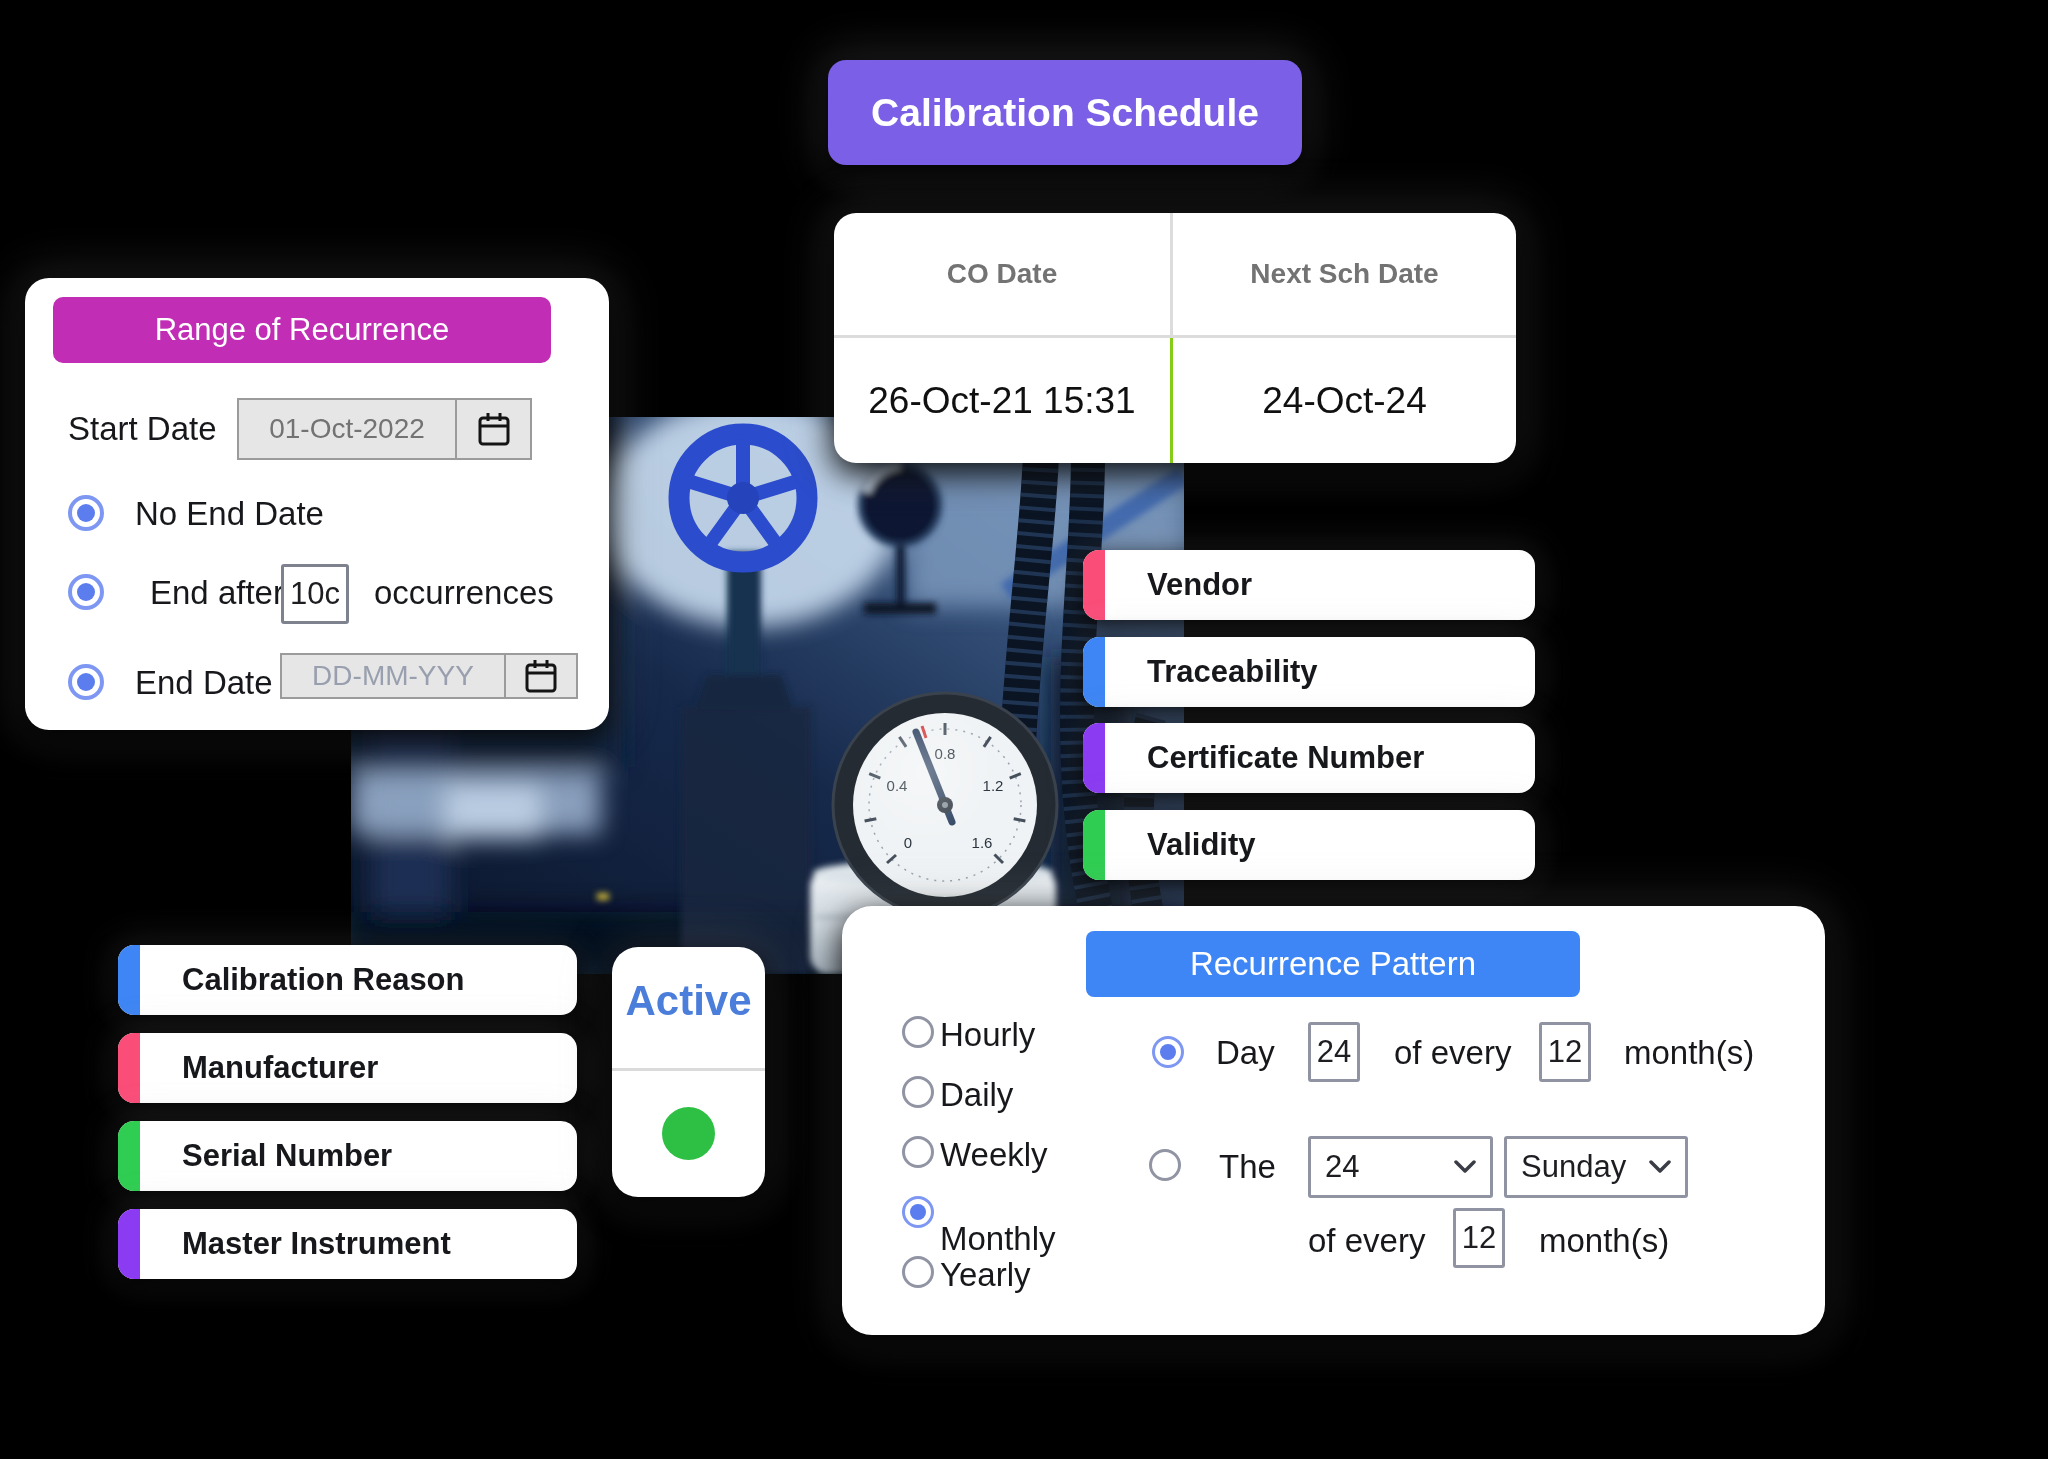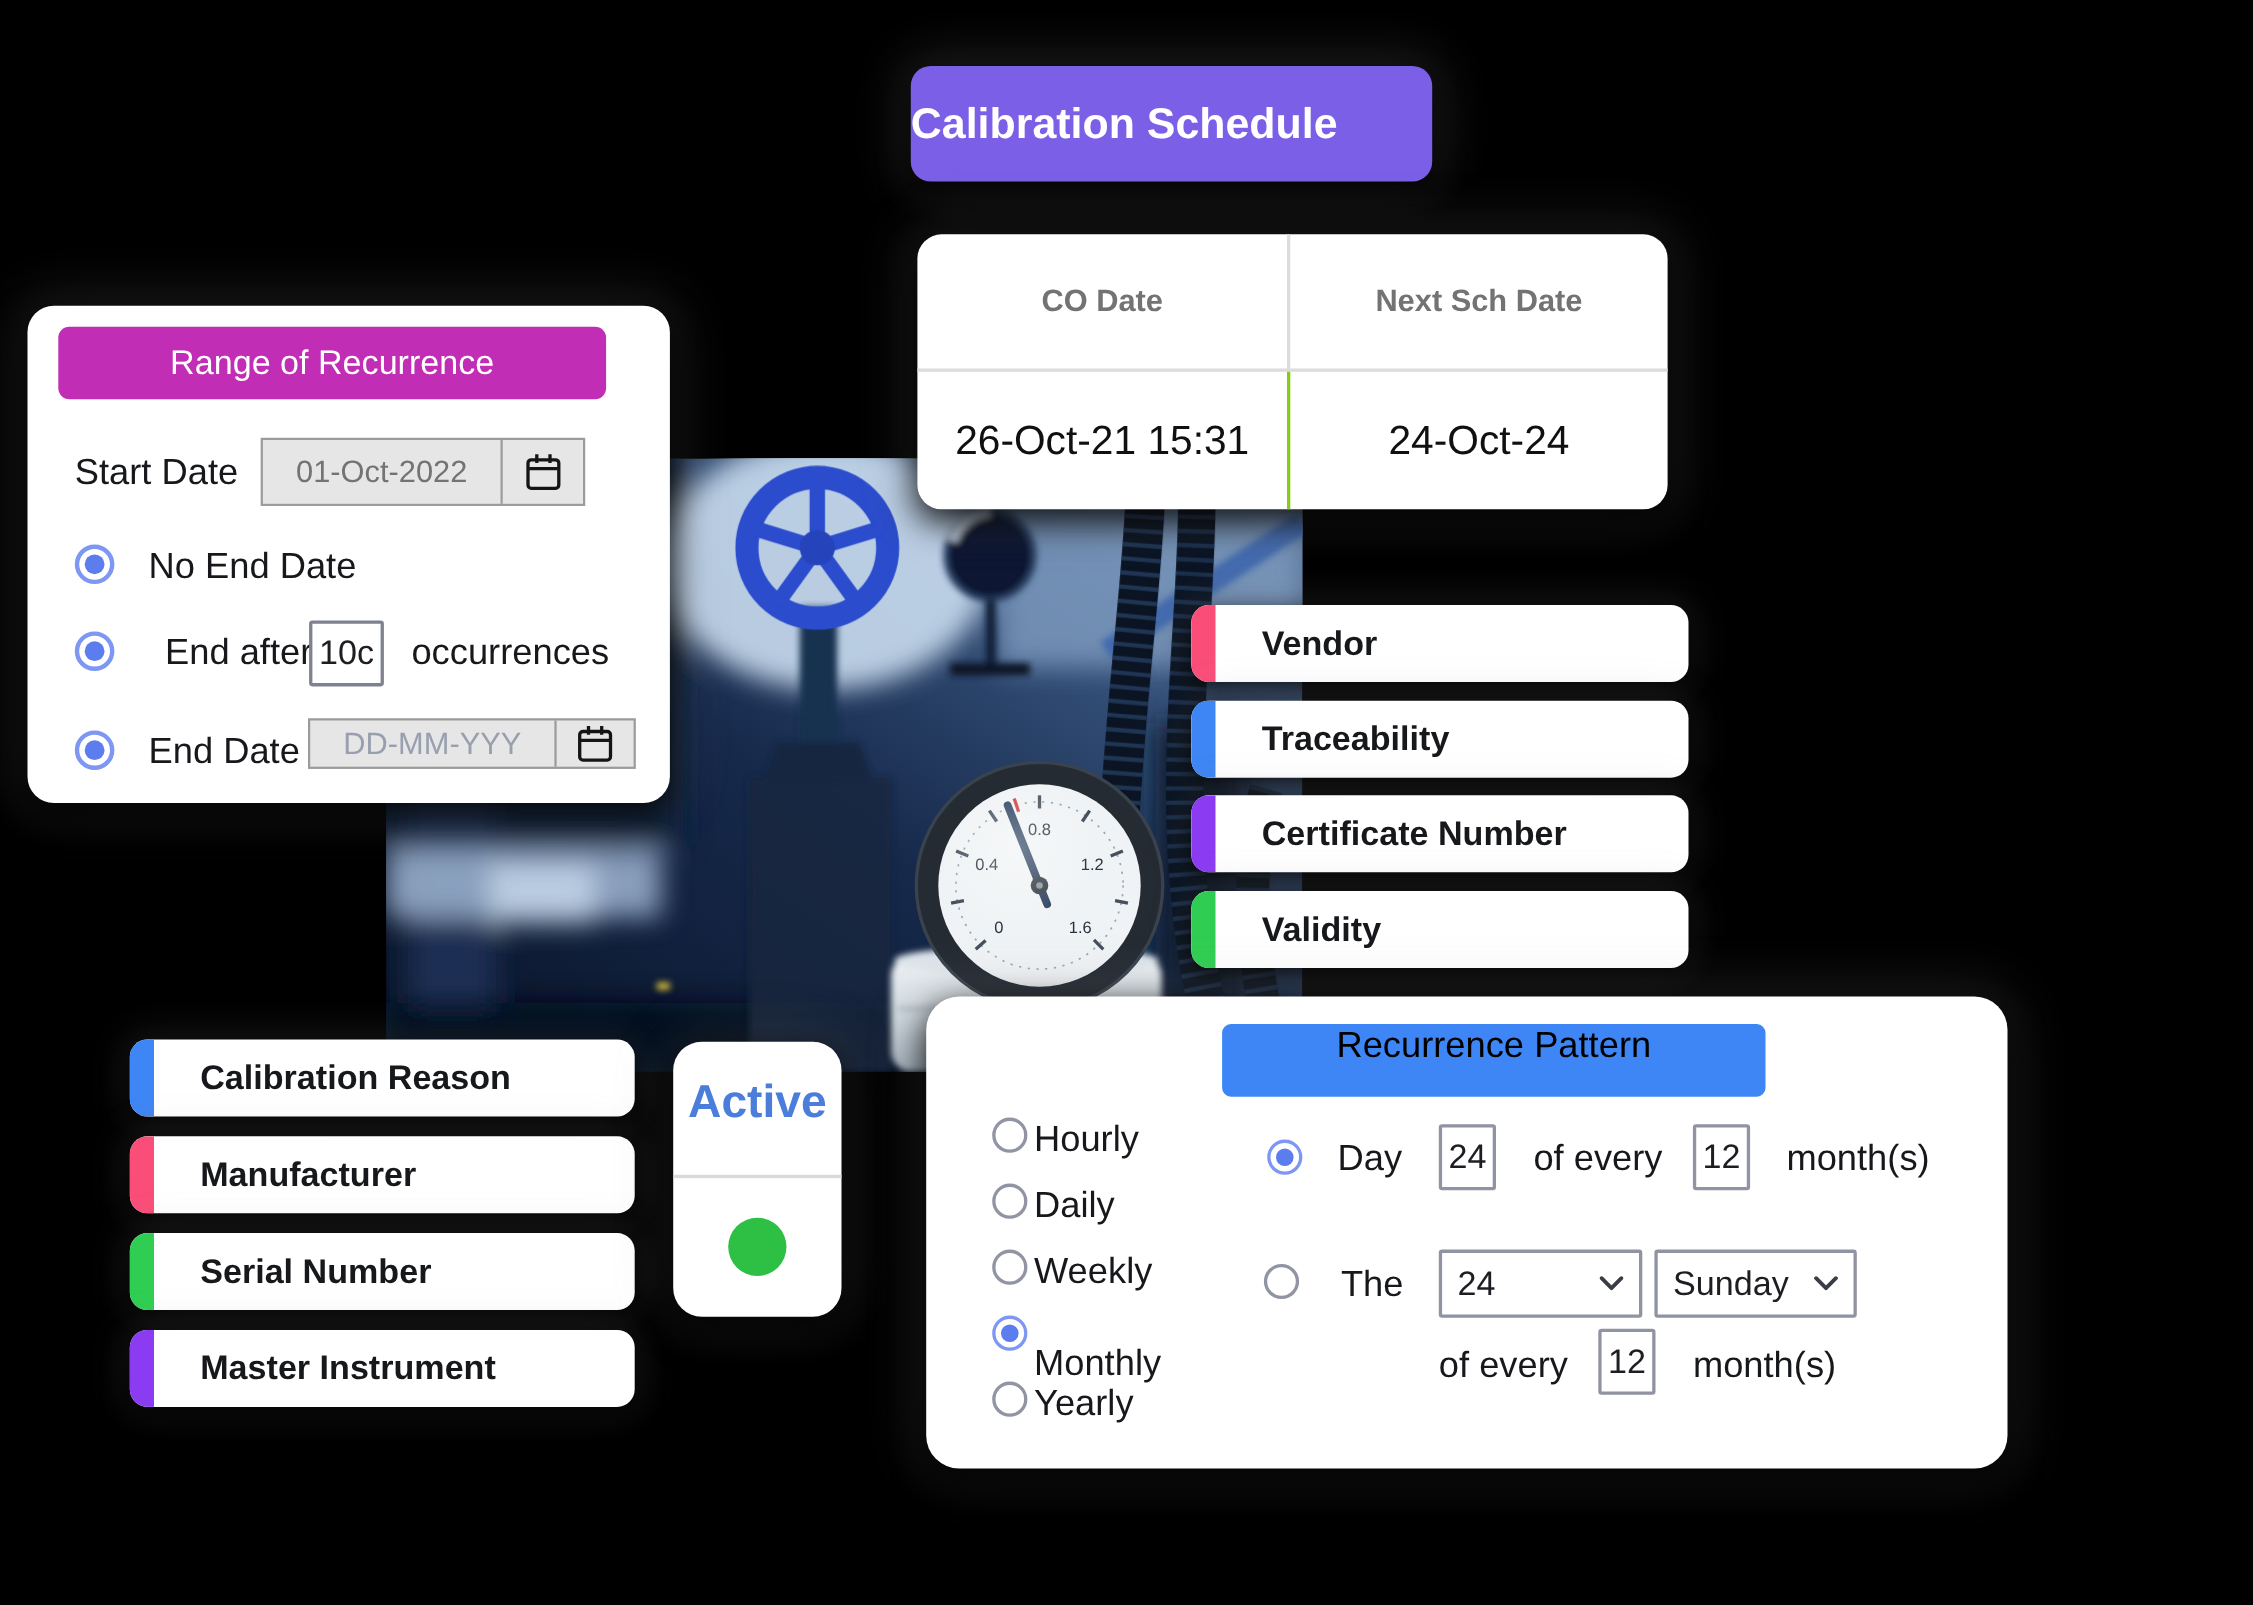--- a/index.html
+++ b/index.html
@@ -11,21 +11,21 @@
   .pill{position:absolute;background:#fff;border-radius:16px;height:70px;
         display:flex;align-items:center;overflow:hidden;
         box-shadow:0 8px 22px 2px rgba(0,0,0,.8), 0 0 34px 6px rgba(150,150,150,.18);}
   .pill .accent{width:22px;align-self:stretch;flex:0 0 22px;}
   .pill .plabel{font-weight:700;font-size:31px;padding-left:42px;color:#17181b;}
   .accent-pink{background:#FA4E79;} .accent-blue{background:#3E86F5;}
   .accent-purple{background:#8B3BF2;} .accent-green{background:#2FCE52;}
 
   
   #banner{left:828px;top:60px;width:474px;height:105px;background:#7B5FE6;border-radius:18px;
-          display:flex;align-items:center;color:#fff;font-size:39px;font-weight:700;
+          display:flex;align-items:center;justify-content:center;color:#fff;font-size:39px;font-weight:700;
           box-shadow:0 10px 26px 2px rgba(0,0,0,.85),0 0 44px 10px rgba(150,150,150,.22);}
 
   
   #table-card{left:834px;top:213px;width:682px;height:250px;border-radius:22px;
               display:grid;grid-template-columns:339px 343px;grid-template-rows:125px 125px;}
   #table-card .cell{display:flex;align-items:center;justify-content:center;}
   #table-card .hdr{color:#737373;font-size:28px;font-weight:700;}
   #table-card .val{color:#101010;font-size:37px;}
   #table-card .c-tl{border-right:3px solid #dcdcdc;border-bottom:3px solid #dcdcdc;}
   #table-card .c-tr{border-bottom:3px solid #dcdcdc;}
@@ -54,21 +54,21 @@
 
   
   #active-card{left:612px;top:947px;width:153px;height:250px;border-radius:26px;}
   #active-title{position:absolute;left:0;top:30px;width:100%;text-align:center;color:#4B7EDB;font-size:42px;font-weight:700;}
   #active-divider{position:absolute;left:0;top:121px;width:100%;height:3px;background:#dadada;}
   #active-dot{position:absolute;left:50px;top:160px;width:53px;height:53px;border-radius:50%;background:#2DC044;}
 
   
   #rec-card{left:842px;top:906px;width:983px;height:429px;border-radius:30px;}
   #rec-header{left:244px;top:25px;width:494px;height:66px;background:#3E86F5;border-radius:8px;
-    display:flex;justify-content:center;color:#000000;font-size:33px;font-weight:500;margin-left:25px;}
+    display:flex;align-items:center;justify-content:center;color:#ffffff;font-size:33px;font-weight:500;}
   .freq-lbl{position:absolute;left:98px;font-size:33px;color:#17181b;}
 
   svg{display:block;}
 </style>
 </head>
 <body>
 
 <svg class="abs" style="left:351px;top:417px;" width="833" height="557" viewBox="0 0 833 557">
   <defs>
     <linearGradient id="bgGrad" x1="0" y1="1" x2="1" y2="0">

